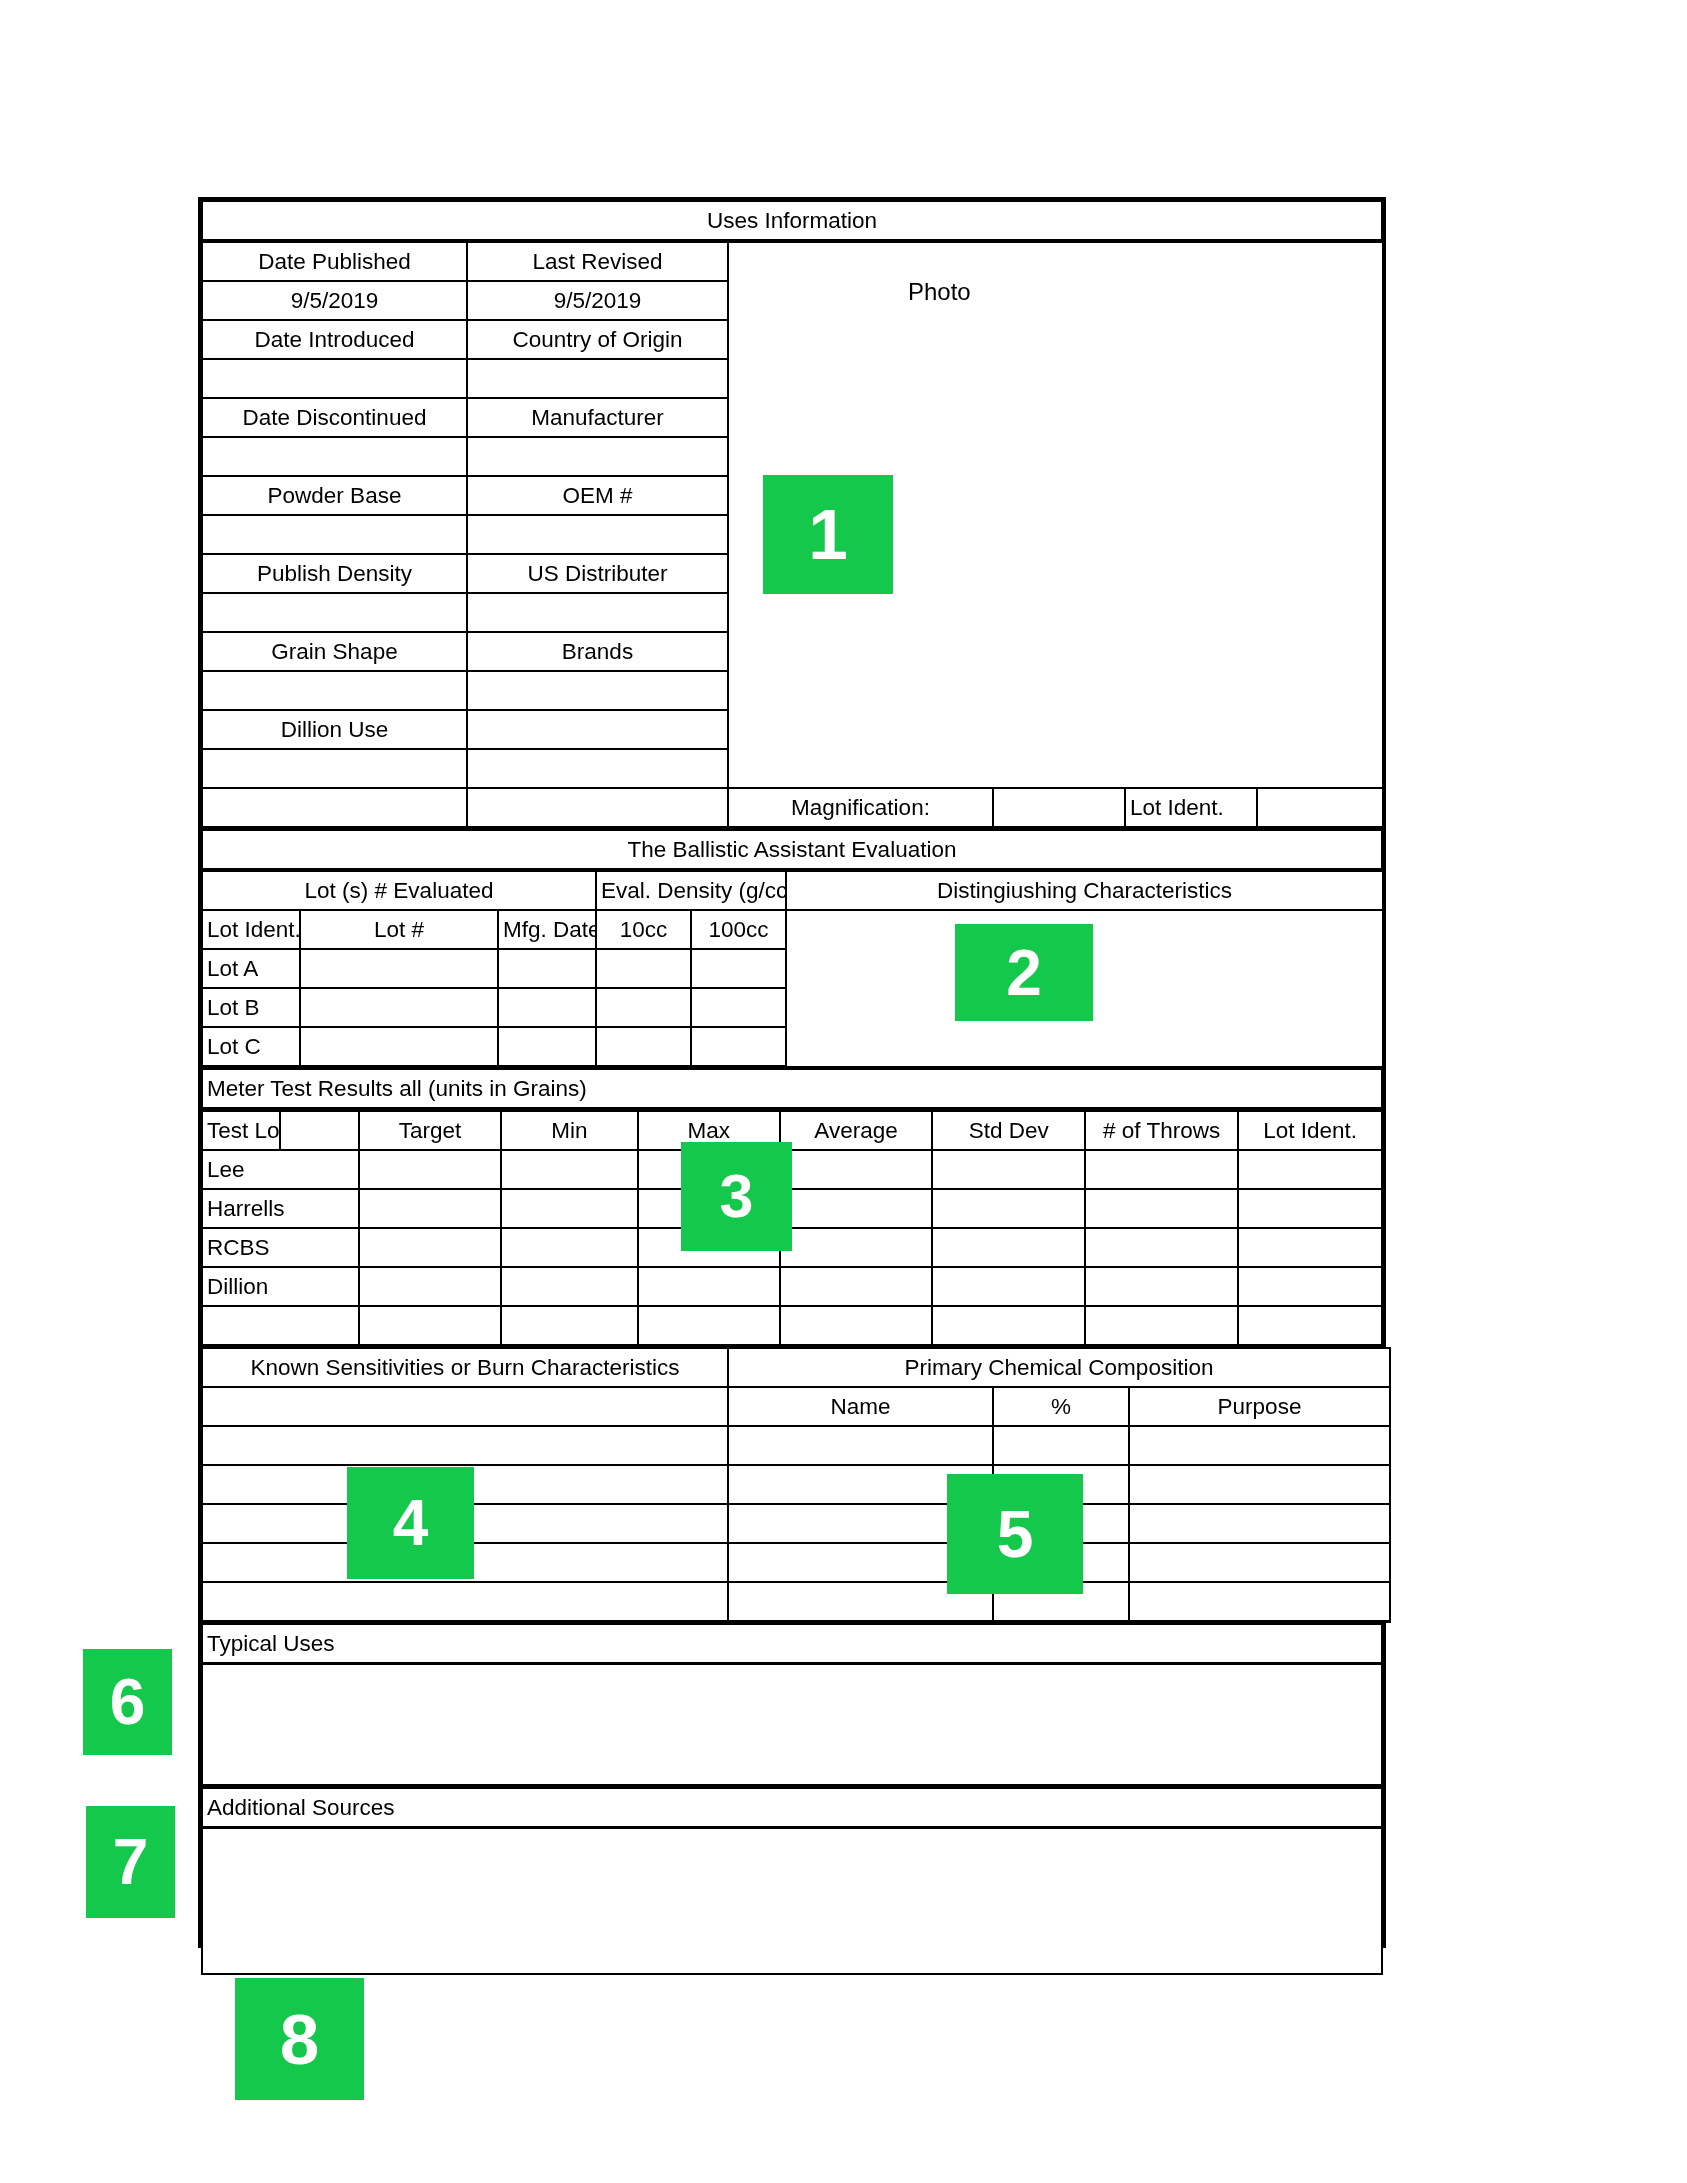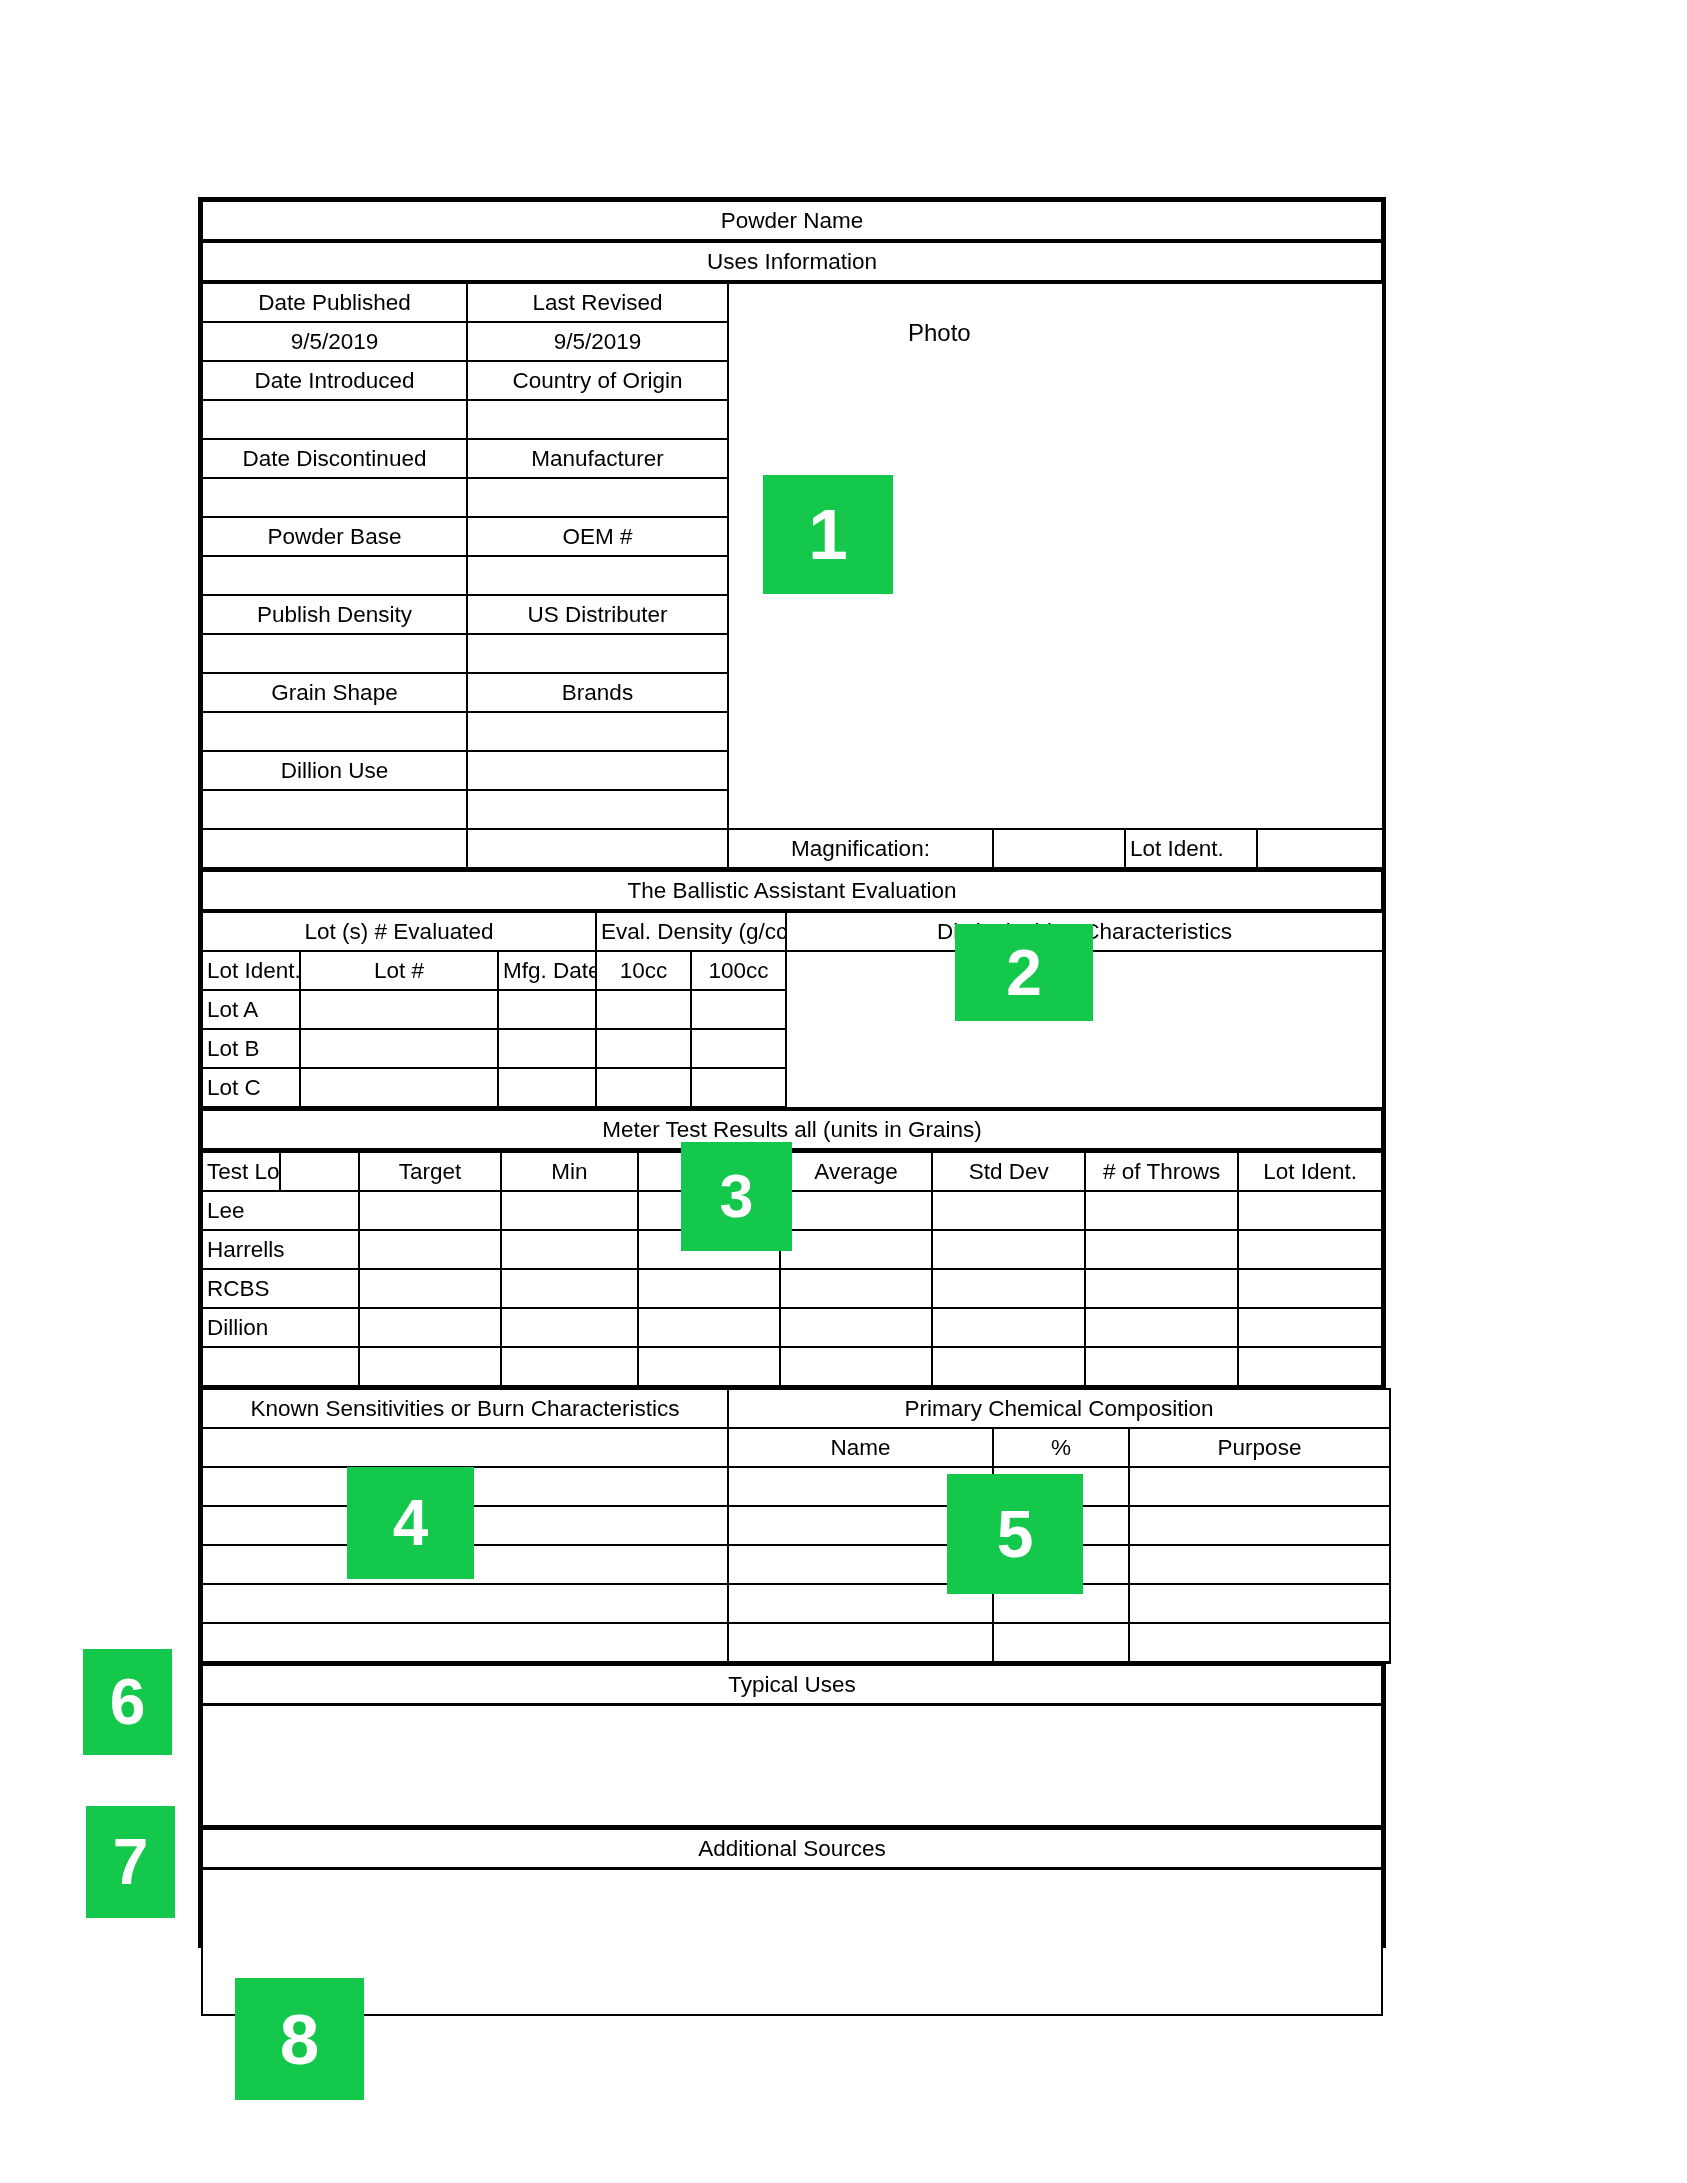--- a/index.html
+++ b/index.html
@@ -68,21 +68,20 @@
     text-align: center;
     border-left: none;
     border-right: none;
     border-top: none;
     border-bottom: 3.3px solid #000;
   }
   .band {
     background: #e6e6e6;
     font-size: 25px;
     height: 38px;
-    text-align: center;
     margin-top: 28px;
   }
   .thickb { border-bottom: 3.3px solid #000 !important; }
 
   .small { font-size: 18.5px; }
   .sm2 { font-size: 20.5px; }
 
   
   .photo-pane {
     position: relative;
@@ -108,30 +107,20 @@
     justify-content: center;
     line-height: 1;
     z-index: 50;
   }
 </style>
 </head>
 <body>
 
 <div id="sheet">
 
-  <table class="grid">
-    <colgroup>
-        <col style="width:100%">
-      </colgroup>
-    <tbody>
-        <tr>
-      <td class="title-cell">Powder Name</td>
-    </tr>
-  </tbody>
-    </table>
 
   <table class="grid">
     <colgroup>
         <col style="width:100%">
       </colgroup>
     <tbody>
         <tr>
       <td class="section-cell">Uses Information</td>
     </tr>
   </tbody>

